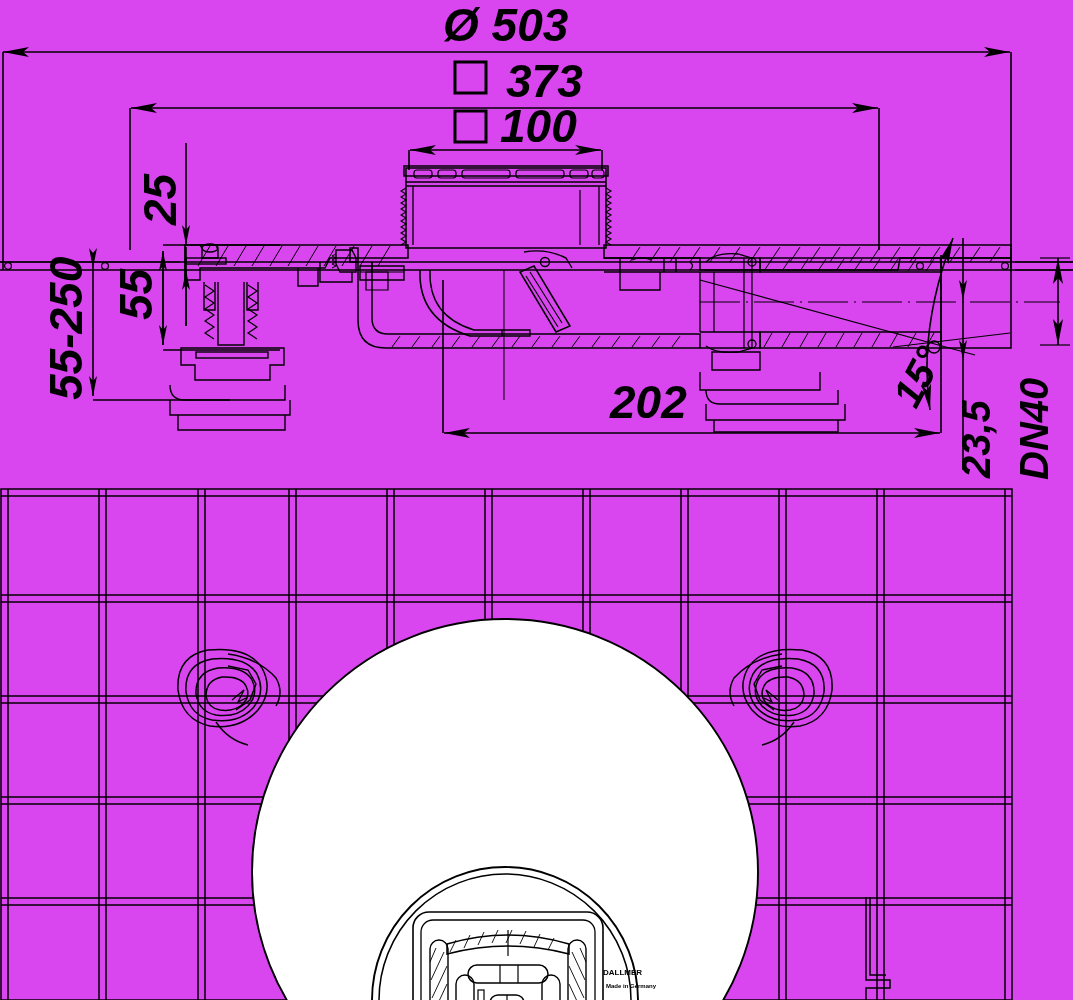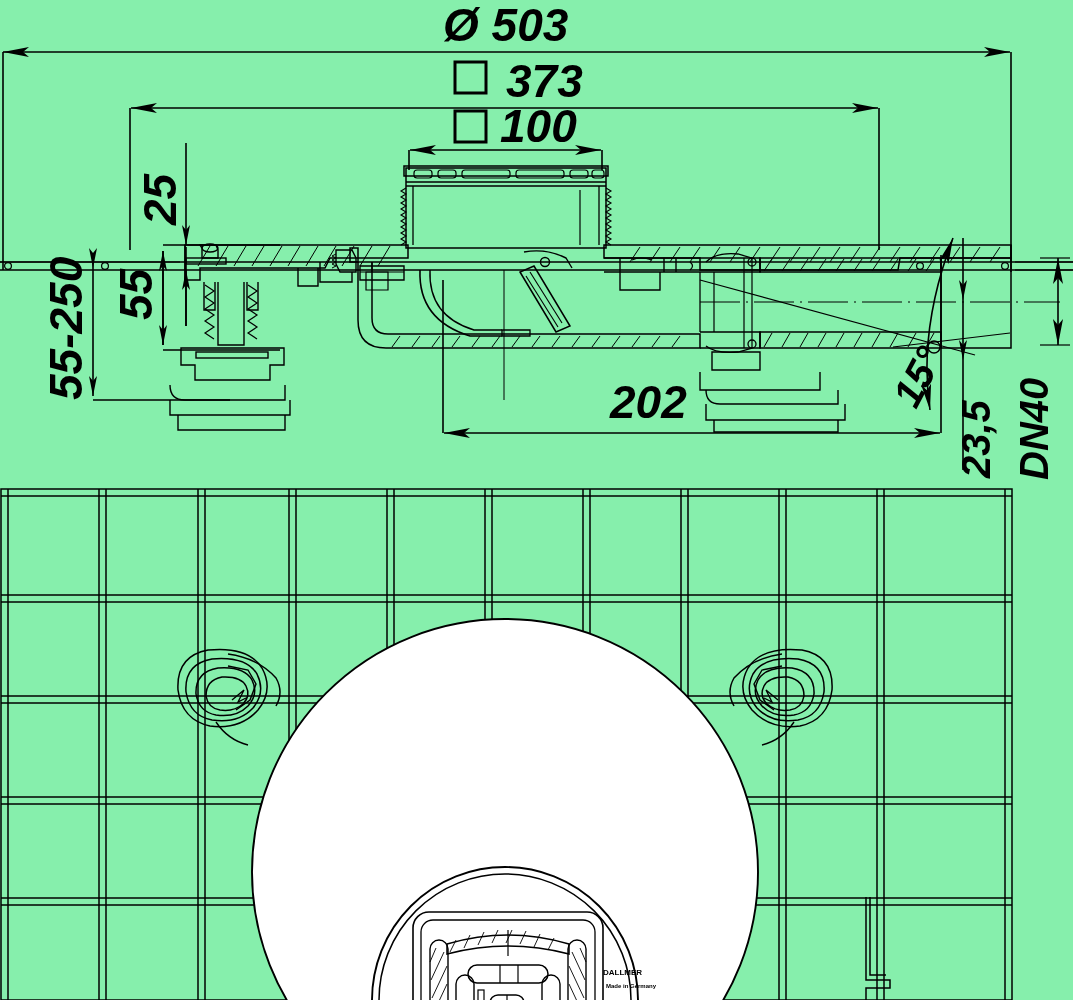--- a/index.html
+++ b/index.html
@@ -2,21 +2,21 @@
 <html><head>
 <meta charset="utf-8">
 <title>Technical Drawing</title>
 <style>
   html,body{margin:0;padding:0;background:#ffffff;}
   body{font-family:"Liberation Sans",sans-serif;}
   #sheet{
     position:relative;
     width:1073px;
     height:1000px;
-    background:#86efac;
+    background:#d946ef;
     overflow:hidden;
   }
   #sheet svg{position:absolute;left:0;top:0;}
   .dimtext{
     font-family:"Liberation Sans",sans-serif;
     font-style:italic;
     font-weight:bold;
     fill:#000000;
     font-size:46px;
     letter-spacing:0px;

